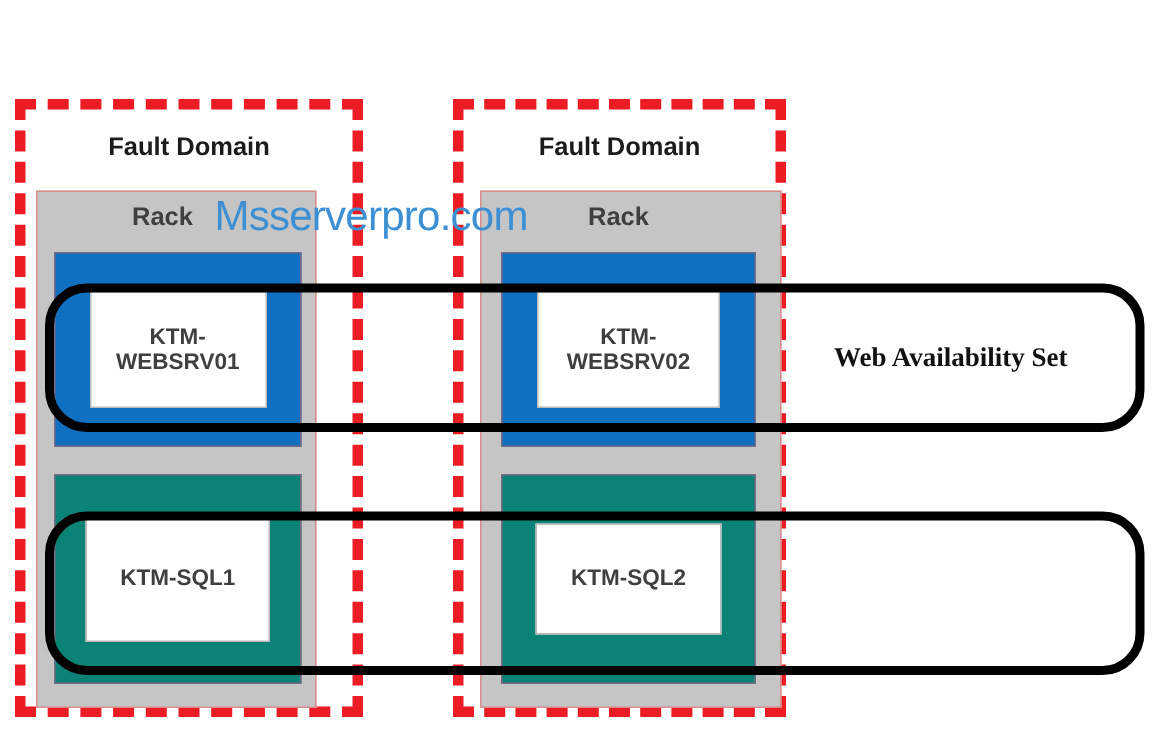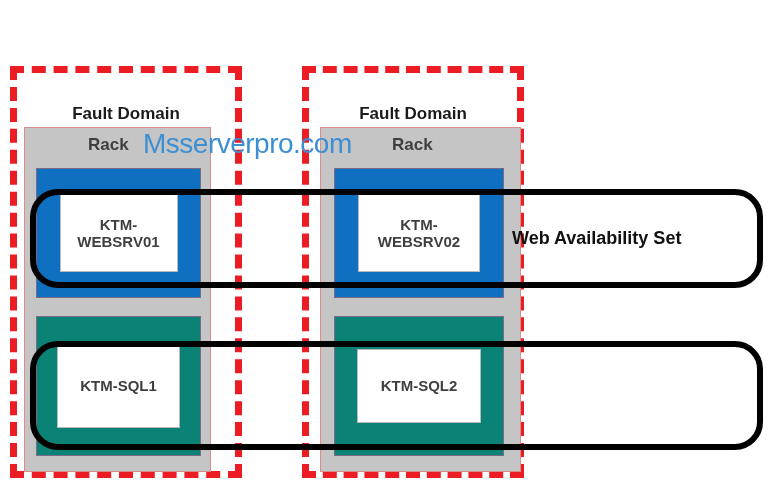--- a/index.html
+++ b/index.html
@@ -36,21 +36,20 @@
   #fd-right { left: 302px; top: 66px; width: 222px; height: 412px; }
 
   .fd-label {
     position: absolute;
     top: 88px;
     font-size: 17px;
     font-weight: bold;
     color: #1b1b1b;
     text-align: center;
     white-space: nowrap;
-    margin-top: 16px;
   }
   #fd-label-left  { left: 10px;  width: 232px; }
   #fd-label-right { left: 302px; width: 222px; }
 
   
   .rack {
     position: absolute;
     background: #c5c5c5;
     border: 1px solid #d98d8d;
   }
@@ -124,21 +123,21 @@
   #avset-web { left: 30px; top: 189px; width: 733px; height: 99px; }
   #avset-sql { left: 30px; top: 341px; width: 733px; height: 109px; }
 
   .avset-label {
     position: absolute;
     font-size: 18px;
     font-weight: bold;
     color: #111111;
     white-space: nowrap;
   }
-  #avset-label-web { left: 512px; top: 228px; }
+  #avset-label-web { left: 556px; top: 228px; font-family: Liberation Serif, serif; }
   #avset-label-sql { left: 543px; top: 383px; }
 </style>
 </head>
 <body>
 
 <div id="stage">
 
 
   <div class="fault-domain" id="fd-left"></div>
   <div class="fd-label" id="fd-label-left">Fault Domain</div>

